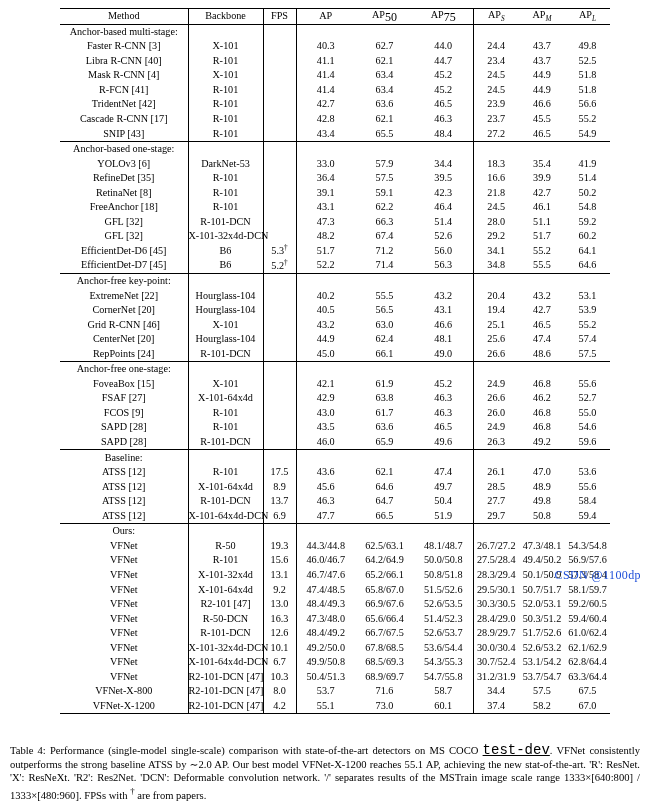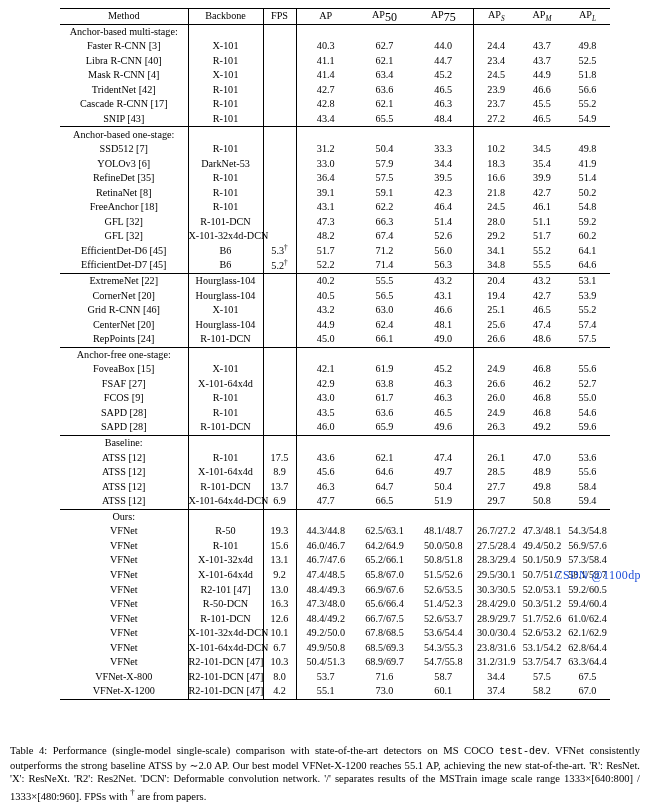--- a/index.html
+++ b/index.html
@@ -86,21 +86,22 @@
     left: 10px;
     top: 744px;
     width: 630px;
     font-size: 10.6px;
     line-height: 13.6px;
     text-align: justify;
     text-justify: inter-word;
   }
   #caption .tt {
     font-family: "Liberation Mono", "DejaVu Sans Mono", monospace;
-    font-size: 10px;
+    font-size: 14px;
+    text-decoration: underline;
   }
   #caption .cap-label { font-weight: normal; }
 
   
   #watermark {
     position: absolute;
     right: 8px;
     bottom: 10px;
     font-family: "Liberation Sans", sans-serif;
     font-size: 12px;
@@ -179,20 +180,31 @@
           <td class="cell-backbone vr-right"><span>X-101</span></td>
           <td class="cell-fps vr-right"><span></span></td>
           <td class="cell-ap"><span>41.4</span></td>
           <td class="cell-ap50"><span>63.4</span></td>
           <td class="cell-ap75 vr-right"><span>45.2</span></td>
           <td class="cell-aps"><span>24.5</span></td>
           <td class="cell-apm"><span>44.9</span></td>
           <td class="cell-apl"><span>51.8</span></td>
         </tr>
         <tr class="">
+          <td class="cell-method vr-right"><span>R-FCN [41]</span></td>
+          <td class="cell-backbone vr-right"><span>R-101</span></td>
+          <td class="cell-fps vr-right"><span></span></td>
+          <td class="cell-ap"><span>41.4</span></td>
+          <td class="cell-ap50"><span>63.4</span></td>
+          <td class="cell-ap75 vr-right"><span>45.2</span></td>
+          <td class="cell-aps"><span>24.5</span></td>
+          <td class="cell-apm"><span>44.9</span></td>
+          <td class="cell-apl"><span>51.8</span></td>
+        </tr>
+        <tr class="">
           <td class="cell-method vr-right"><span>TridentNet [42]</span></td>
           <td class="cell-backbone vr-right"><span>R-101</span></td>
           <td class="cell-fps vr-right"><span></span></td>
           <td class="cell-ap"><span>42.7</span></td>
           <td class="cell-ap50"><span>63.6</span></td>
           <td class="cell-ap75 vr-right"><span>46.5</span></td>
           <td class="cell-aps"><span>23.9</span></td>
           <td class="cell-apm"><span>46.6</span></td>
           <td class="cell-apl"><span>56.6</span></td>
         </tr>
@@ -221,31 +233,20 @@
         <tr class="section-row">
           <td class="section-label vr-right">Anchor-based one-stage:</td>
           <td class="vr-right"></td>
           <td class="vr-right"></td>
           <td></td>
           <td></td>
           <td class="vr-right"></td>
           <td></td>
           <td></td>
           <td></td>
-        </tr>
-        <tr class="">
-          <td class="cell-method vr-right"><span>SSD512 [7]</span></td>
-          <td class="cell-backbone vr-right"><span>R-101</span></td>
-          <td class="cell-fps vr-right"><span></span></td>
-          <td class="cell-ap"><span>31.2</span></td>
-          <td class="cell-ap50"><span>50.4</span></td>
-          <td class="cell-ap75 vr-right"><span>33.3</span></td>
-          <td class="cell-aps"><span>10.2</span></td>
-          <td class="cell-apm"><span>34.5</span></td>
-          <td class="cell-apl"><span>49.8</span></td>
         </tr>
         <tr class="">
           <td class="cell-method vr-right"><span>YOLOv3 [6]</span></td>
           <td class="cell-backbone vr-right"><span>DarkNet-53</span></td>
           <td class="cell-fps vr-right"><span></span></td>
           <td class="cell-ap"><span>33.0</span></td>
           <td class="cell-ap50"><span>57.9</span></td>
           <td class="cell-ap75 vr-right"><span>34.4</span></td>
           <td class="cell-aps"><span>18.3</span></td>
           <td class="cell-apm"><span>35.4</span></td>
@@ -321,20 +322,31 @@
           <td class="cell-method vr-right"><span>EfficientDet-D7 [45]</span></td>
           <td class="cell-backbone vr-right"><span>B6</span></td>
           <td class="cell-fps vr-right"><span>5.2</span><span class="dag">†</span></td>
           <td class="cell-ap"><span>52.2</span></td>
           <td class="cell-ap50"><span>71.4</span></td>
           <td class="cell-ap75 vr-right"><span>56.3</span></td>
           <td class="cell-aps"><span>34.8</span></td>
           <td class="cell-apm"><span>55.5</span></td>
           <td class="cell-apl"><span>64.6</span></td>
         </tr>
+        <tr class="section-row">
+          <td class="section-label vr-right">Anchor-free key-point:</td>
+          <td class="vr-right"></td>
+          <td class="vr-right"></td>
+          <td></td>
+          <td></td>
+          <td class="vr-right"></td>
+          <td></td>
+          <td></td>
+          <td></td>
+        </tr>
         <tr class="">
           <td class="cell-method vr-right"><span>ExtremeNet [22]</span></td>
           <td class="cell-backbone vr-right"><span>Hourglass-104</span></td>
           <td class="cell-fps vr-right"><span></span></td>
           <td class="cell-ap"><span>40.2</span></td>
           <td class="cell-ap50"><span>55.5</span></td>
           <td class="cell-ap75 vr-right"><span>43.2</span></td>
           <td class="cell-aps"><span>20.4</span></td>
           <td class="cell-apm"><span>43.2</span></td>
           <td class="cell-apl"><span>53.1</span></td>
@@ -603,21 +615,21 @@
           <td class="cell-apm"><span>52.6/53.2</span></td>
           <td class="cell-apl"><span>62.1/62.9</span></td>
         </tr>
         <tr class="">
           <td class="cell-method vr-right"><span>VFNet</span></td>
           <td class="cell-backbone vr-right"><span>X-101-64x4d-DCN</span></td>
           <td class="cell-fps vr-right"><span>6.7</span></td>
           <td class="cell-ap"><span>49.9/50.8</span></td>
           <td class="cell-ap50"><span>68.5/69.3</span></td>
           <td class="cell-ap75 vr-right"><span>54.3/55.3</span></td>
-          <td class="cell-aps"><span>23.8/31.6</span></td>
+          <td class="cell-aps"><span>30.7/52.4</span></td>
           <td class="cell-apm"><span>53.1/54.2</span></td>
           <td class="cell-apl"><span>62.8/64.4</span></td>
         </tr>
         <tr class="">
           <td class="cell-method vr-right"><span>VFNet</span></td>
           <td class="cell-backbone vr-right"><span>R2-101-DCN [47]</span></td>
           <td class="cell-fps vr-right"><span>10.3</span></td>
           <td class="cell-ap"><span>50.4/51.3</span></td>
           <td class="cell-ap50"><span>68.9/69.7</span></td>
           <td class="cell-ap75 vr-right"><span>54.7/55.8</span></td>

